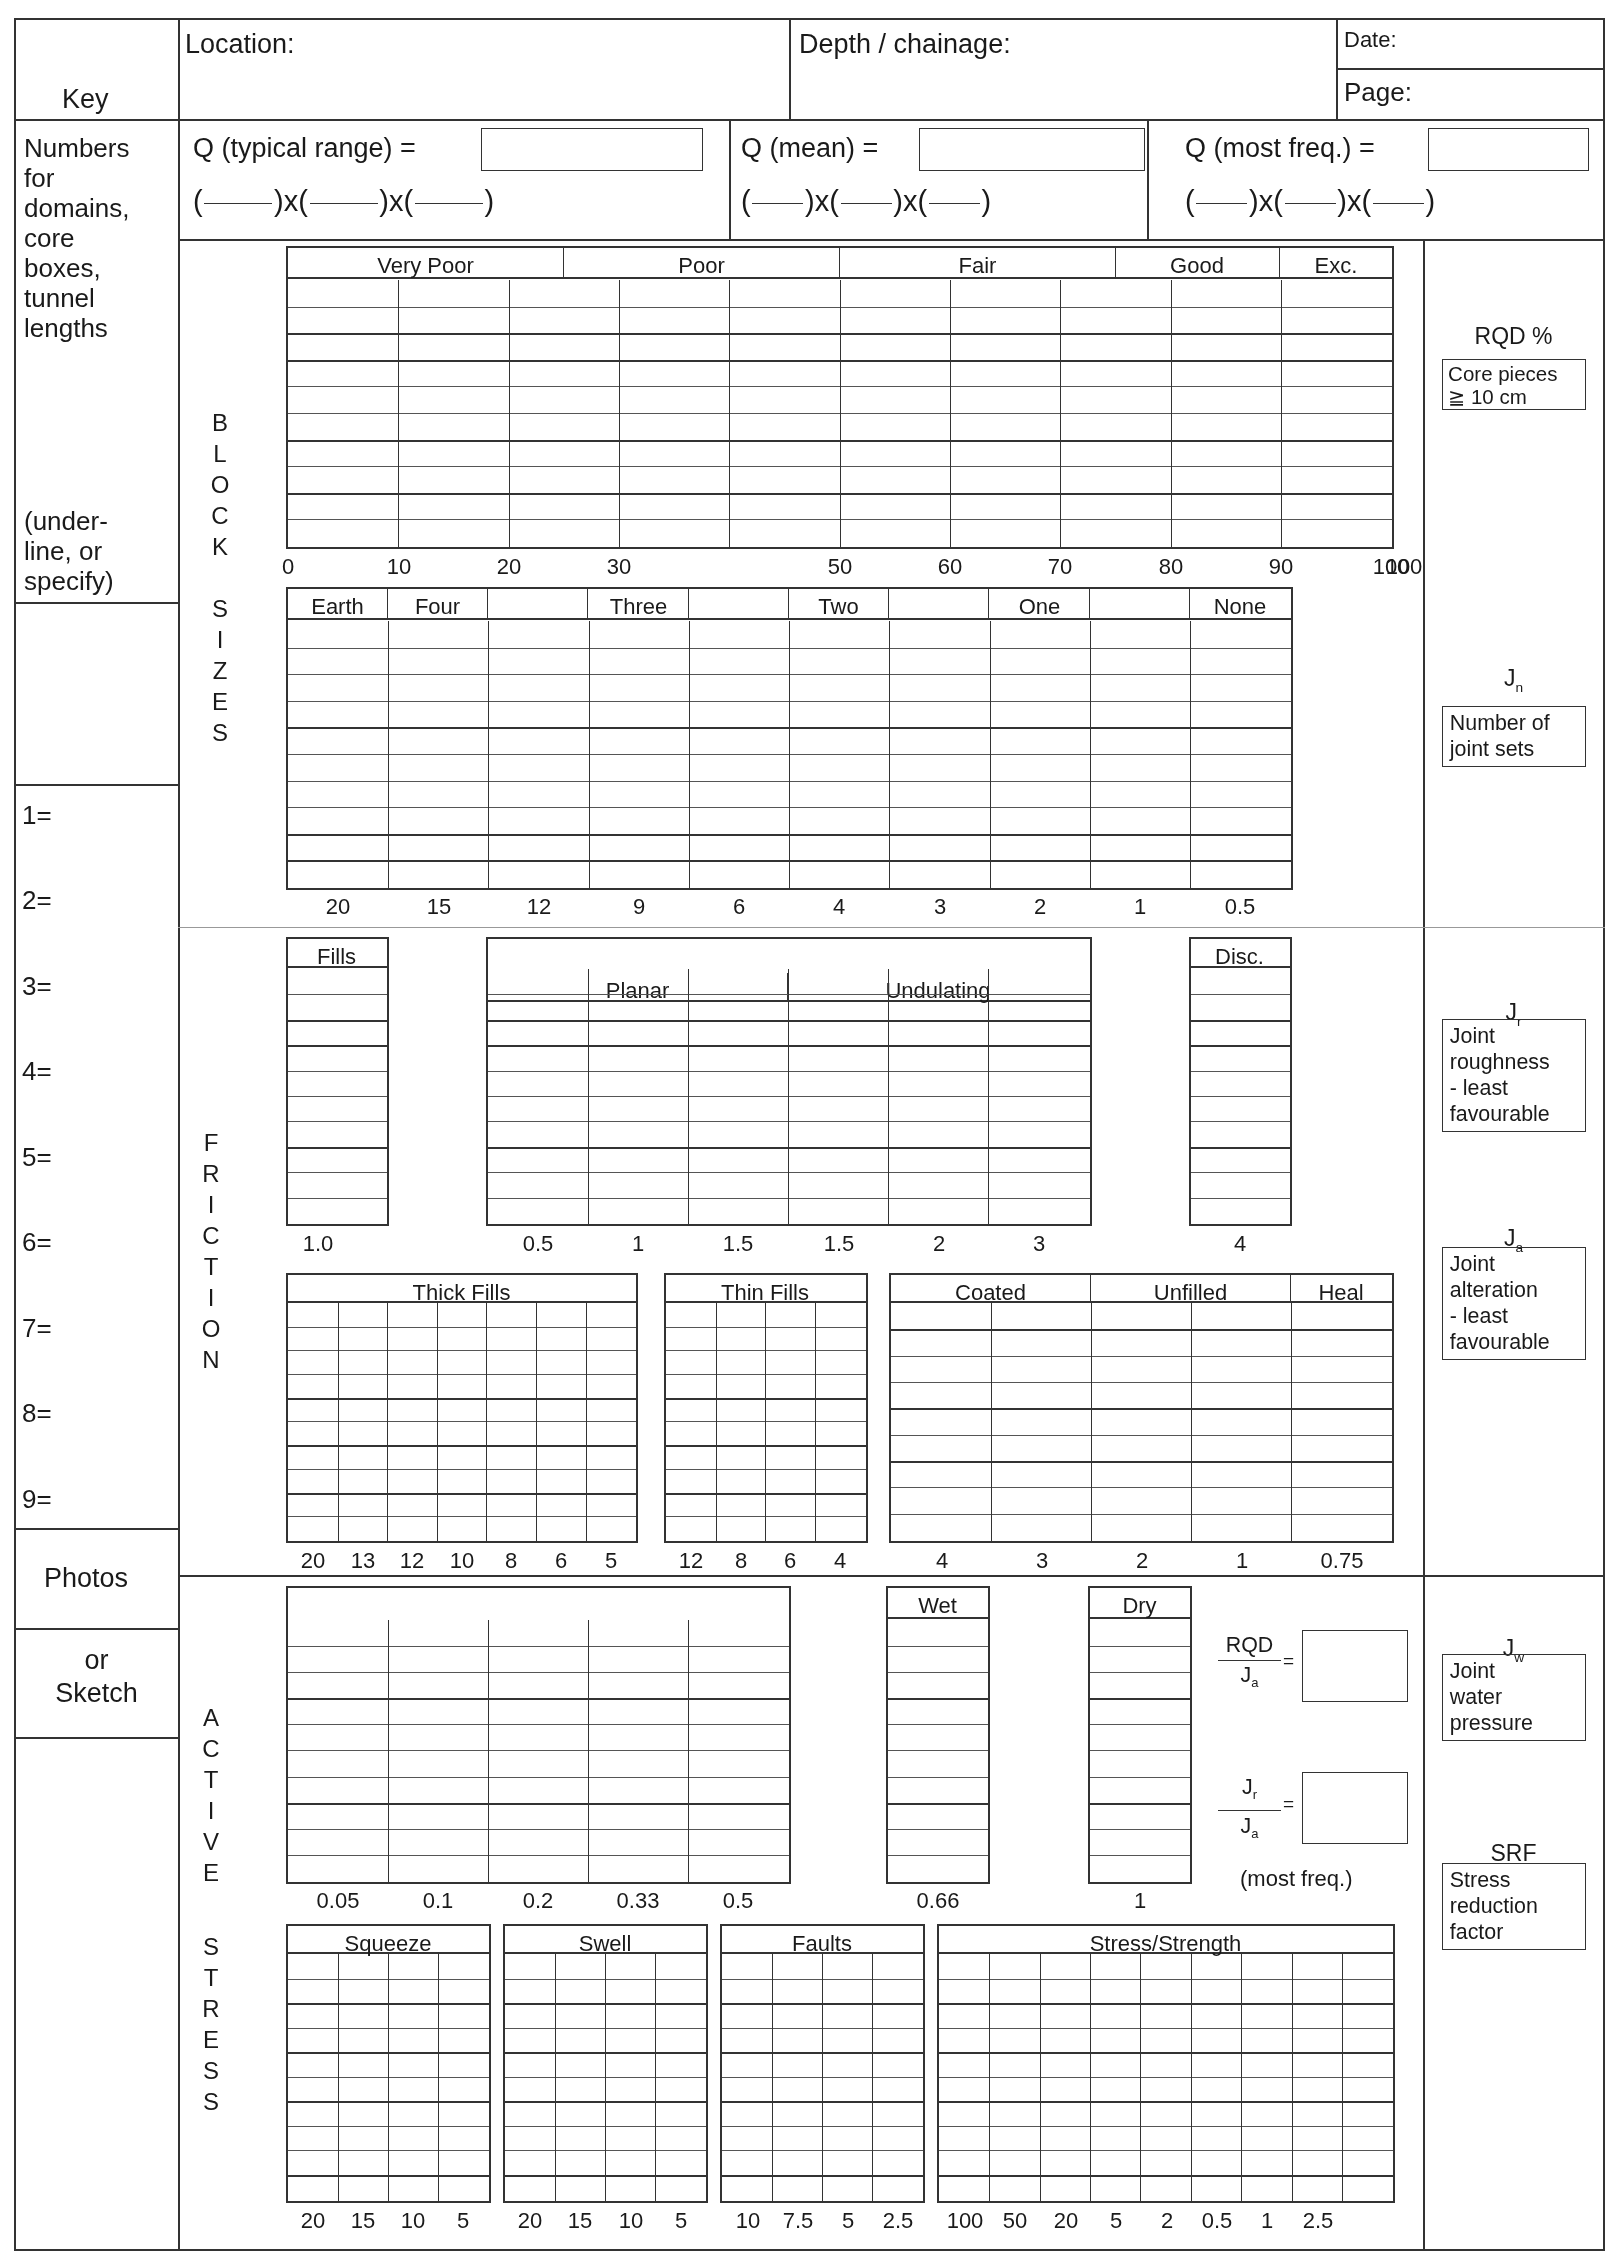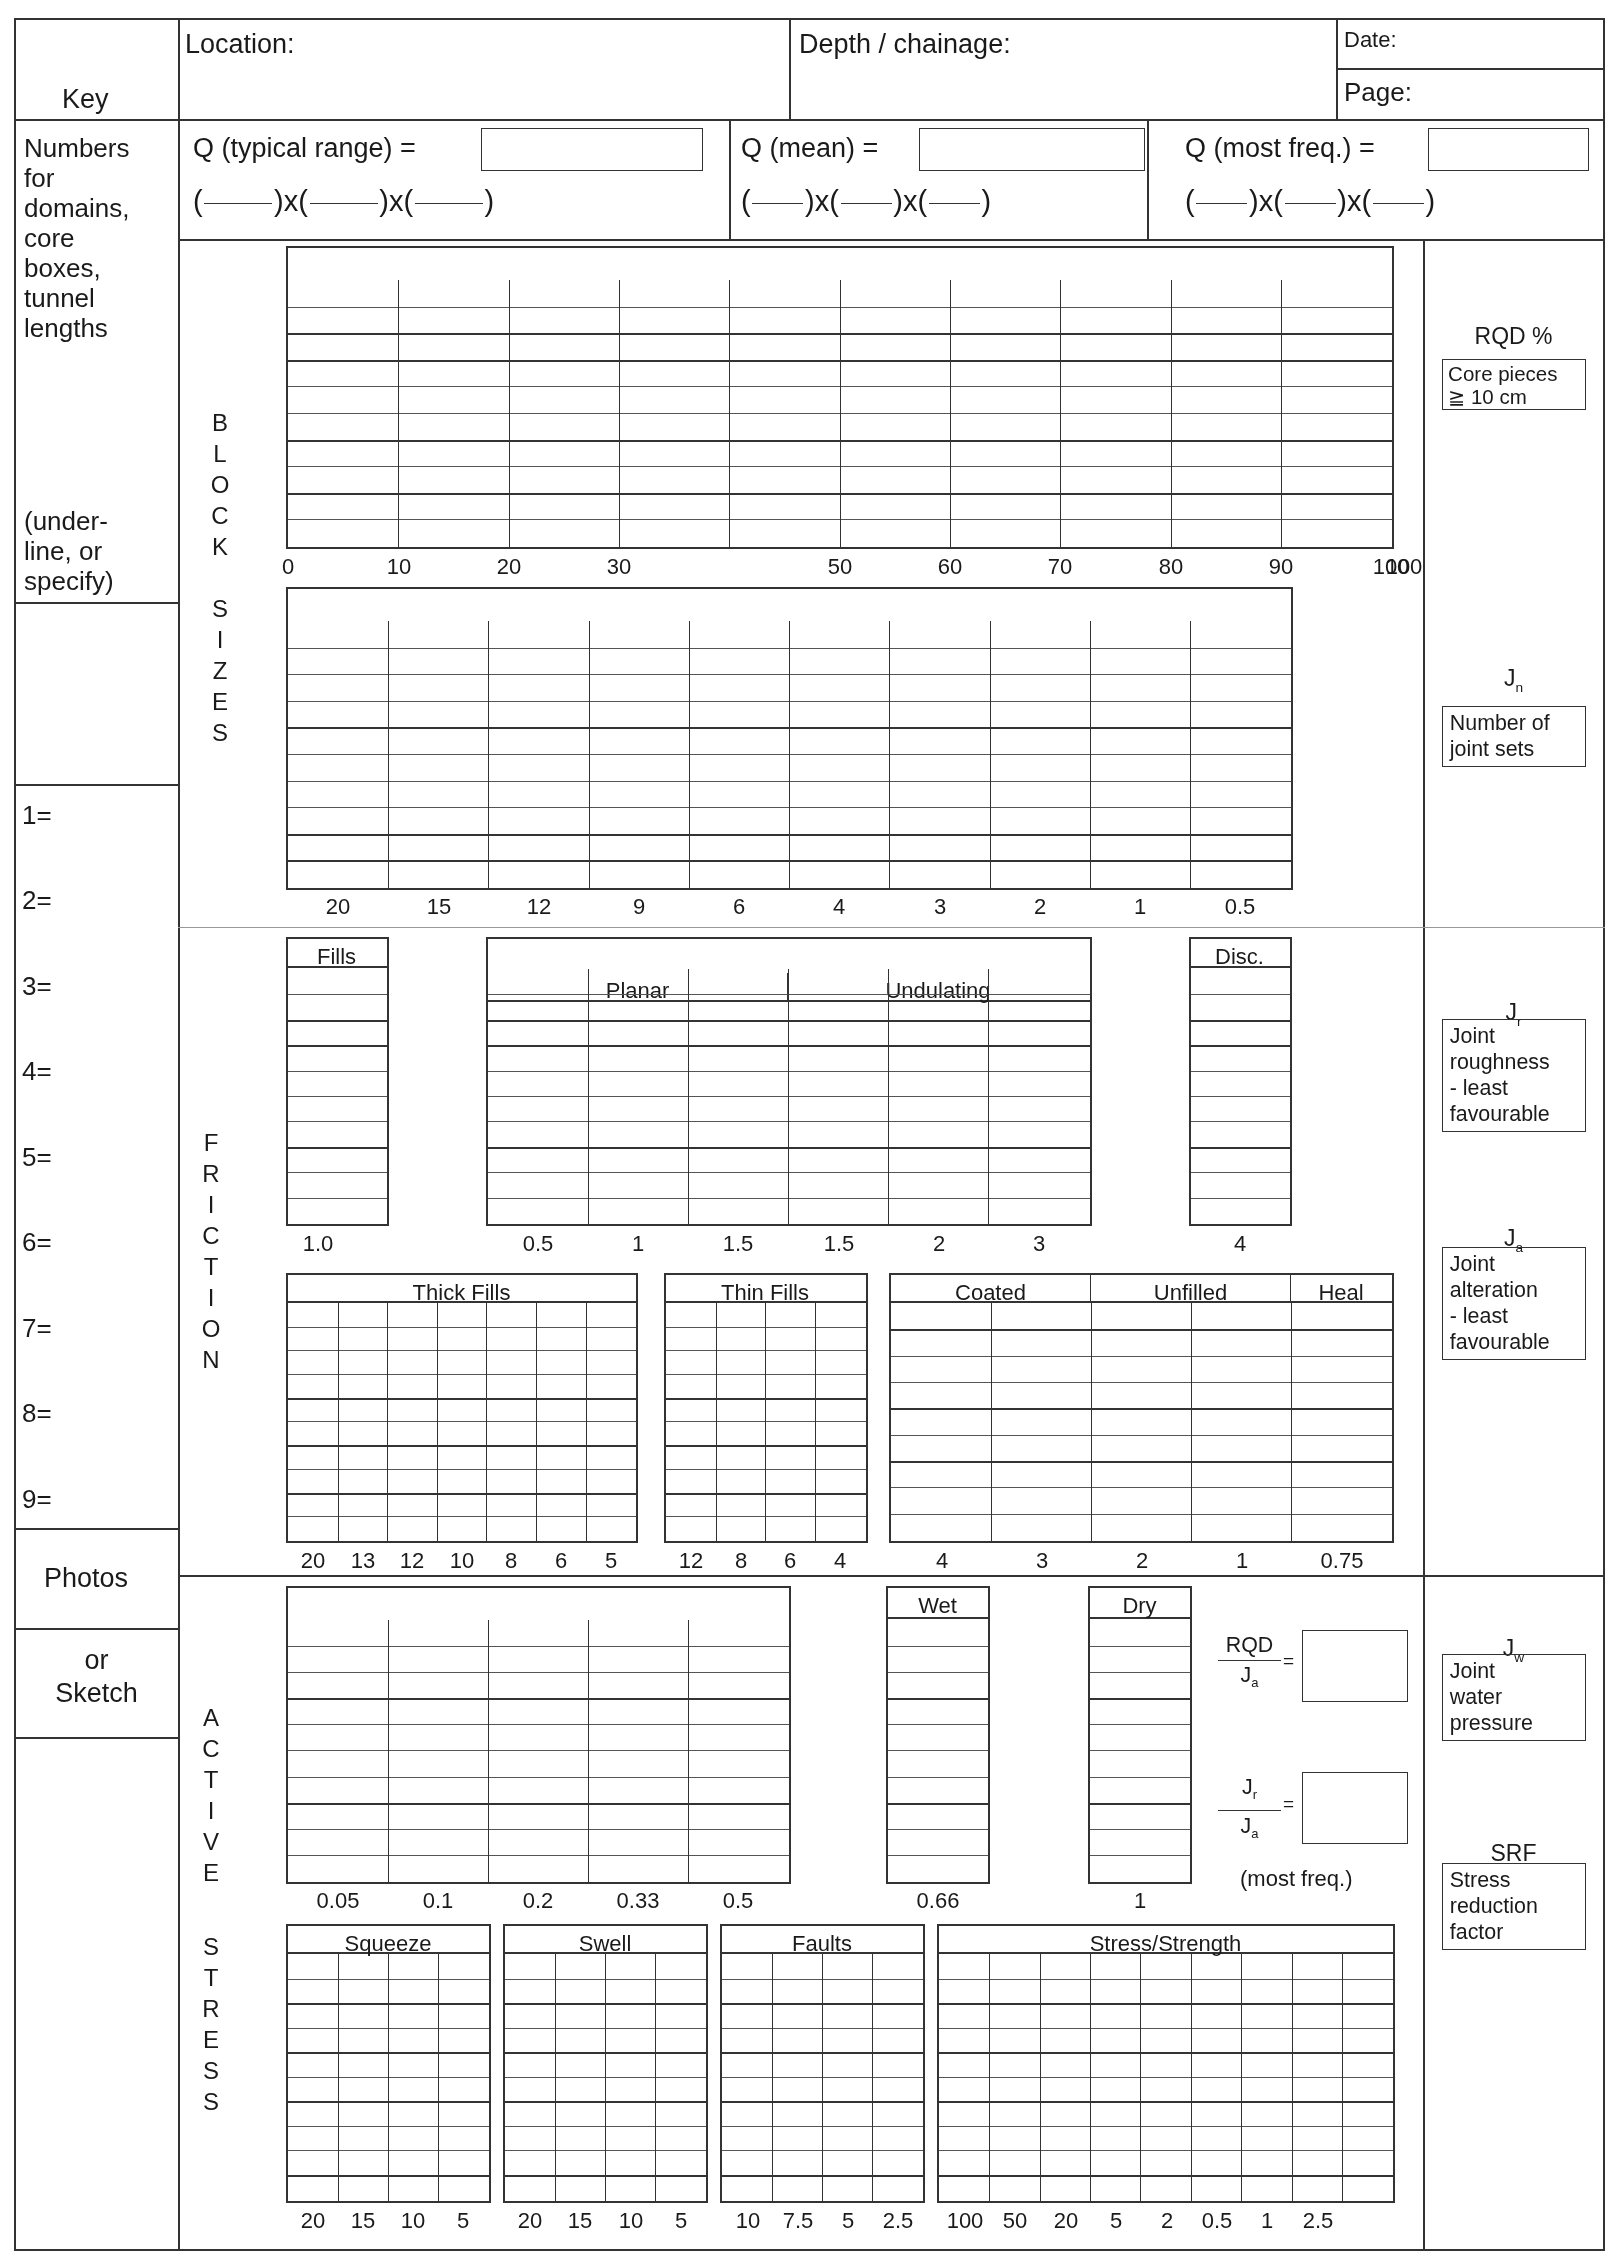--- a/index.html
+++ b/index.html
@@ -158,20 +158,27 @@
     <div>S</div>
     <div>T</div>
     <div>R</div>
     <div>E</div>
     <div>S</div>
     <div>S</div>
   </div>
 
 <div id="grids">
     <div class="grid" style="left: 286px; top: 246px; width: 1108px; height: 303px;">
+      <div class="hdr" style="height: 29px;">
+        <div class="hcell" style="left: 0px; width: 276px;">Very Poor</div>
+        <div class="hcell" style="left: 276px; width: 276px;">Poor</div>
+        <div class="hcell" style="left: 552px; width: 276px;">Fair</div>
+        <div class="hcell" style="left: 827px; width: 165px;">Good</div>
+        <div class="hcell last" style="left: 993px; width: 110px;">Exc.</div>
+      </div>
       <div class="body" style="top: 32px;">
         <div class="row" style="top: 26.6px;"></div>
         <div class="row thick" style="top: 53px;"></div>
         <div class="row thick" style="top: 80px;"></div>
         <div class="row" style="top: 106px;"></div>
         <div class="row" style="top: 133px;"></div>
         <div class="row thick" style="top: 160px;"></div>
         <div class="row" style="top: 186px;"></div>
         <div class="row thick" style="top: 213px;"></div>
         <div class="row" style="top: 239px;"></div>
@@ -195,20 +202,32 @@
       <div class="t" style="left: 730px; top: 587px;">40</div>
       <div class="t" style="left: 840px; top: 556px;">50</div>
       <div class="t" style="left: 950px; top: 556px;">60</div>
       <div class="t" style="left: 1060px; top: 556px;">70</div>
       <div class="t" style="left: 1171px; top: 556px;">80</div>
       <div class="t" style="left: 1281px; top: 556px;">90</div>
       <div class="t" style="left: 1391px; top: 556px;">100</div>
     </div>
     <div class="t" style="left: 1404px; top: 556px; font-size: 22px; transform: translateX(-50%);">100</div>
     <div class="grid" style="left: 286px; top: 587px; width: 1007px; height: 303px;">
+      <div class="hdr" style="height: 29px;">
+        <div class="hcell" style="left: 0px; width: 100px;">Earth</div>
+        <div class="hcell" style="left: 100px; width: 100px;">Four</div>
+        <div class="hcell" style="left: 200px; width: 100px;"></div>
+        <div class="hcell" style="left: 301px; width: 100px;">Three</div>
+        <div class="hcell" style="left: 401px; width: 100px;"></div>
+        <div class="hcell" style="left: 501px; width: 100px;">Two</div>
+        <div class="hcell" style="left: 601px; width: 100px;"></div>
+        <div class="hcell" style="left: 702px; width: 100px;">One</div>
+        <div class="hcell" style="left: 802px; width: 100px;"></div>
+        <div class="hcell last" style="left: 902px; width: 100px;">None</div>
+      </div>
       <div class="body" style="top: 32px;">
         <div class="row" style="top: 26.6px;"></div>
         <div class="row" style="top: 53px;"></div>
         <div class="row" style="top: 80px;"></div>
         <div class="row thick" style="top: 106px;"></div>
         <div class="row" style="top: 133px;"></div>
         <div class="row" style="top: 160px;"></div>
         <div class="row" style="top: 186px;"></div>
         <div class="row thick" style="top: 213px;"></div>
         <div class="row thick" style="top: 239px;"></div>

